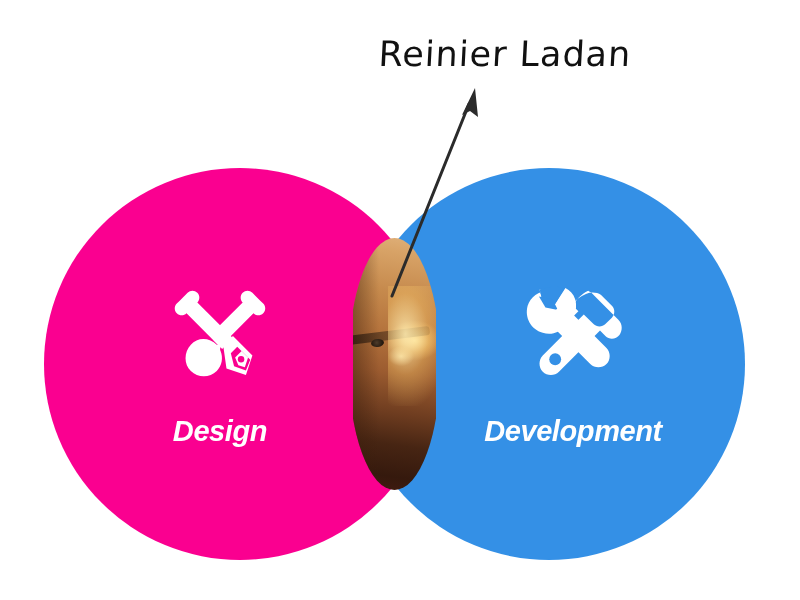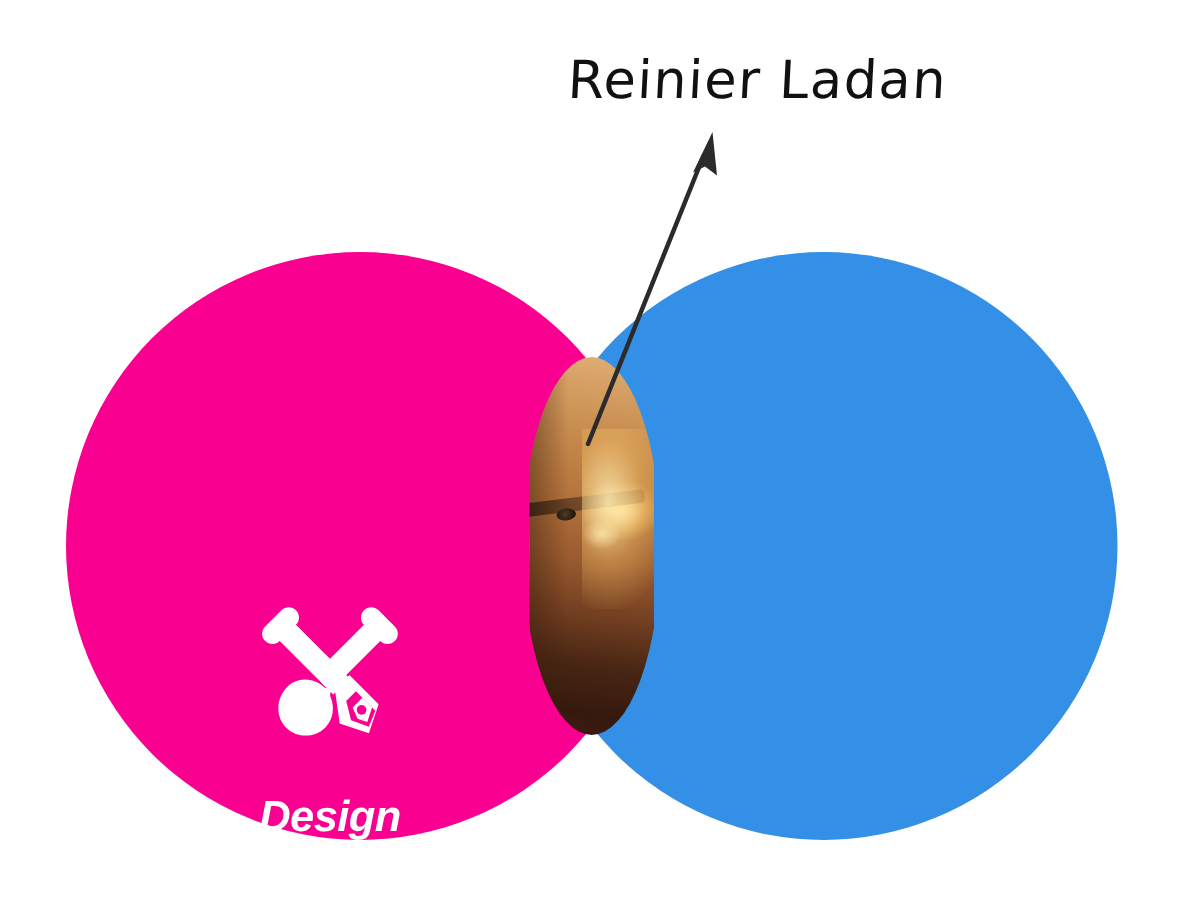--- a/index.html
+++ b/index.html
@@ -33,21 +33,21 @@
   #circle-development { left: 353px; background: #3490e6; }
 
   
   .circle-content {
     position: absolute;
     top: 168px;
     height: 392px;
     display: flex;
     flex-direction: column;
     align-items: center;
-    justify-content: flex-end;
+    justify-content: center;
     pointer-events: none;
     gap: 13px;
   }
   #content-design      { left: 44px;  width: 392px; transform: translateX(-20px); }
   #content-development { left: 353px; width: 392px; transform: translateX(24px); }
 
   .venn-icon {
     display: block;
     width: 108px;
     height: 108px;
@@ -202,20 +202,36 @@
           <path d="M53 59 L62 50 L80 68 L74 86 L56 80 Z M66 71 L62 67 L70 75 Z"></path>
           <path d="M60 66 L66 60 L78 72 L74 82 L63 78 Z" fill="#fa0090"></path>
           <path d="M64 70 L70 64 L76 70 L73 79 L67 77 Z" fill="#ffffff"></path>
           <circle cx="69.5" cy="71.5" r="3" fill="#fa0090"></circle>
         </g>
       </svg>
     </span>
     <span class="venn-label">Design</span>
   </div>
 
+  <div class="circle-content" id="content-development">
+    <span class="venn-icon">
+      <svg viewBox="0 0 100 100" xmlns="http://www.w3.org/2000/svg">
+        <g fill="#ffffff">
+
+          <path d="M33 9 C22 6 11 12 8 22 C5 33 11 44 22 47 C27 48.5 32 48 36 46 L66 76 C70 80 77 80 81 76 C85 72 85 65 81 61 L51 31 C53 26 53.5 21 52 16 C50.5 11 47 7.5 43 5.5 L43 5.5 L33 21 L22 18 L19 7 Z"></path>
+          <path d="M19 7 L22 18 L33 21 L42 6 C37 4 29 4 23 6 Z" fill="#3490e6"></path>
+          <path d="M18.5 13.5 L24.5 23.5 L36 26 L31 16 Z" fill="#3490e6"></path>
+
+          <path d="M64 8 C58 11 53 16 50 22 L44 16 L33 27 L44 38 L55 27 L49 21 C52 17 57 13 62 11 C67 9 72 9.5 76 12 L86 22 C89 25 89 30 86 33 L80 39 C77 42 72 42 69 39 L60 30 L49 41 L22 68 C18 72 18 79 22 83 C26 87 33 87 37 83 L64 56 L75 45 L80 50 C84 54 90 53 93 49 C96 45 96 39 92 35 L79 22 L70 13 C68 10.5 66 9 64 8 Z"></path>
+          <circle cx="33.5" cy="71.5" r="5.5" fill="#3490e6"></circle>
+        </g>
+      </svg>
+    </span>
+    <span class="venn-label">Development</span>
+  </div>
 
   <svg id="annotation-arrow" viewBox="0 0 800 600" xmlns="http://www.w3.org/2000/svg">
     <path d="M392 296 L469 104" stroke="#2b2b2b" stroke-width="3" fill="none" stroke-linecap="round"></path>
     <path d="M475 88 L462 115 L470 111 L478 117 Z" fill="#2b2b2b"></path>
   </svg>
 
   <div id="annotation-title">Reinier Ladan</div>
 
 </div>
 

